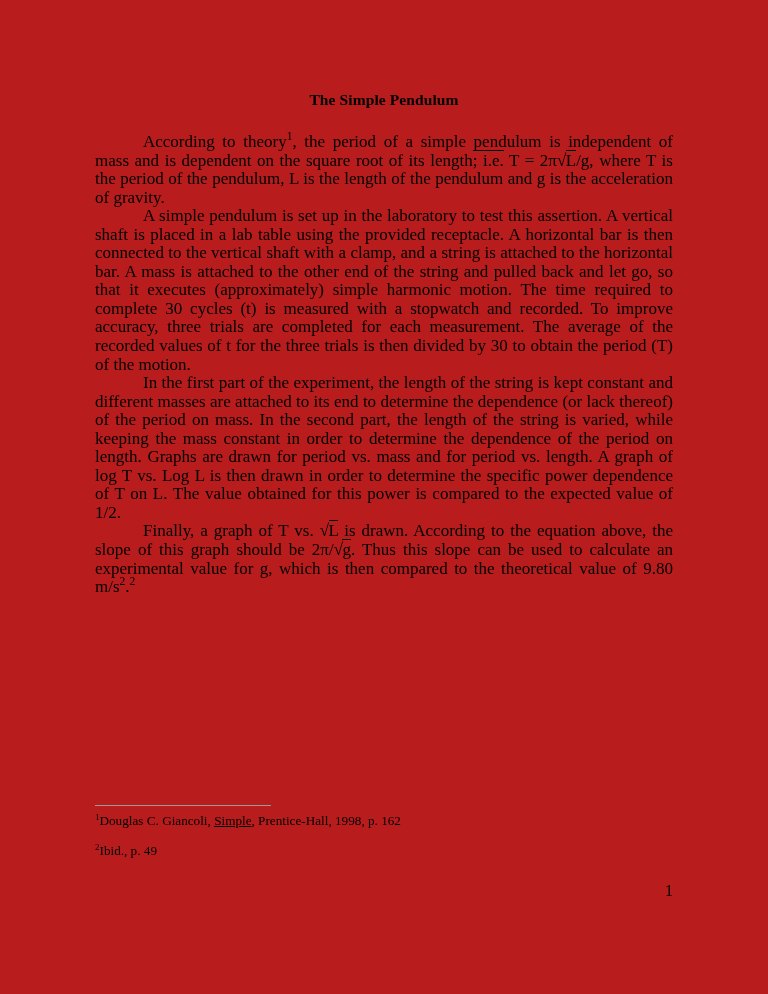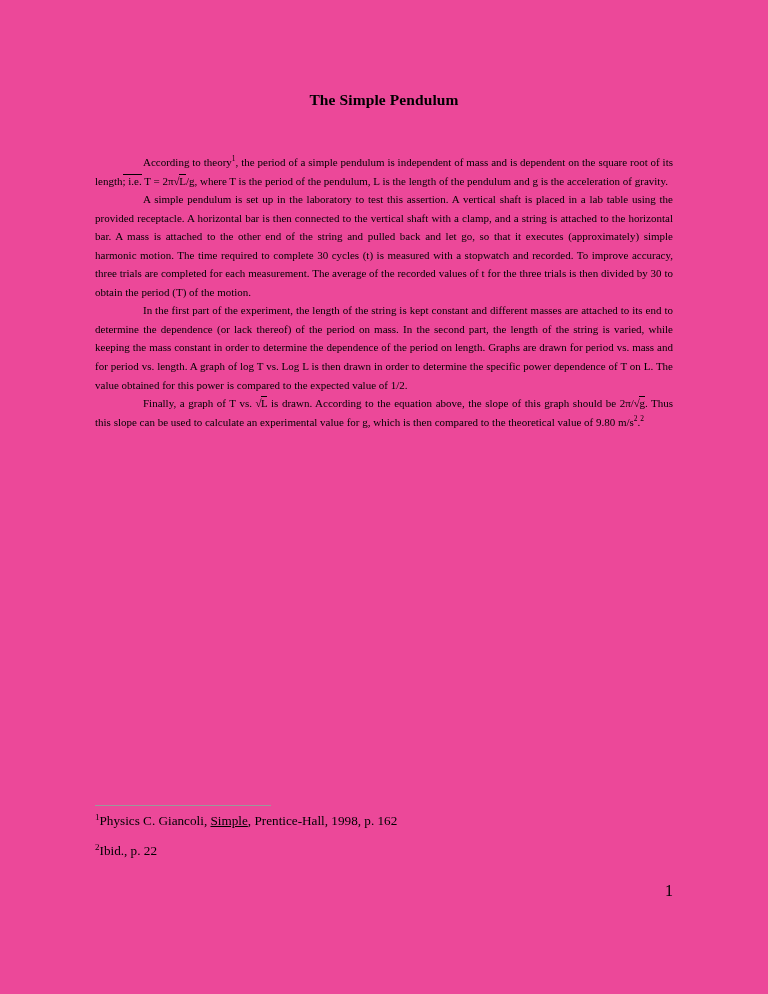--- a/index.html
+++ b/index.html
@@ -8,41 +8,41 @@
     background: #ffffff;
   }
   body {
     font-family: "Liberation Serif", "DejaVu Serif", serif;
     color: #000000;
   }
   .page {
     position: relative;
     width: 768px;
     height: 994px;
-    background: #ec4899;
+    background: #b91c1c;
     overflow: hidden;
     box-sizing: border-box;
   }
   .content {
     position: absolute;
     left: 95px;
     top: 0;
     width: 578px;
   }
   .doc-title {
     text-align: center;
     font-size: 15.5px;
     font-weight: bold;
     letter-spacing: 0.1px;
     margin: 0;
     padding-top: 91px;
   }
   .body-block {
-    margin-top: 44px;
-    font-size: 11px;
+    margin-top: 24px;
+    font-size: 17px;
     line-height: 18.55px;
     text-align: justify;
     text-justify: inter-word;
   }
   .para {
     margin: 0;
     text-indent: 48px;
   }
   sup {
     font-size: 0.68em;
@@ -103,20 +103,20 @@
       <p class="para">In the first part of the experiment, the length of the string is kept constant and different masses are attached to its end to determine the dependence (or lack thereof) of the period on mass.   In the second part, the length of the string is varied, while keeping the mass constant in order to determine the dependence of the period on length.   Graphs are drawn for period vs. mass and for period vs. length.   A graph of log T vs. Log L is then drawn in order to determine the specific power dependence of T on L.   The value obtained for this power is compared to the expected value of 1/2.</p>
 
       <p class="para"><span>Finally, a graph of T vs. </span>√<span class="sqrt-bar">L</span><span> is drawn.   According to the equation above, the slope of this graph should be 2π/</span>√<span class="sqrt-bar">g</span><span>.   Thus this slope can be used to calculate an experimental value for g, which is then compared to the theoretical value of 9.80 m/s</span><sup>2</sup><span>.</span><sup>2</sup></p>
 
     </div>
   </div>
 
   <div class="footnotes">
     <div class="fn-rule"></div>
 
-    <p class="fn-item"><sup>1</sup><span>Physics C. Giancoli, </span><span class="fn-underline">Simple</span><span>, Prentice-Hall, 1998, p. 162</span></p>
+    <p class="fn-item"><sup>1</sup><span>Douglas C. Giancoli, </span><span class="fn-underline">Simple</span><span>, Prentice-Hall, 1998, p. 162</span></p>
 
-    <p class="fn-item"><sup>2</sup><span>Ibid., p. 22</span></p>
+    <p class="fn-item"><sup>2</sup><span>Ibid., p. 49</span></p>
   </div>
 
   <div class="page-number">1</div>
 
 </div>
 
 </body></html>

